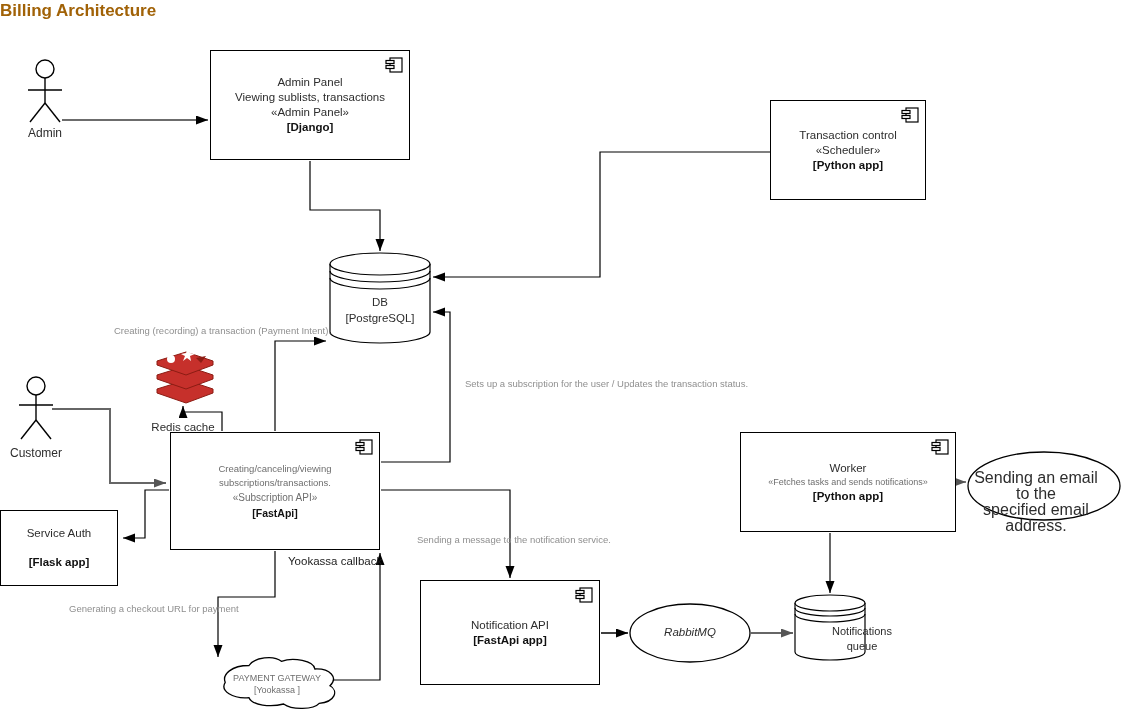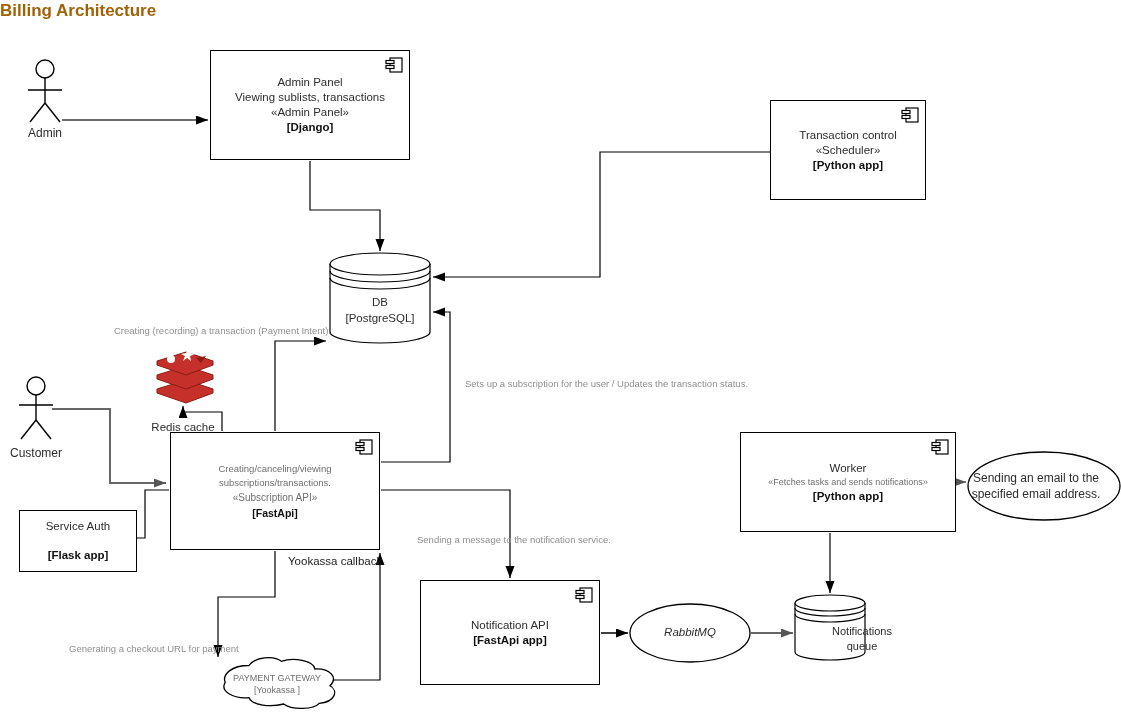--- a/index.html
+++ b/index.html
@@ -139,21 +139,21 @@
           <rect x="5" y="1" width="12" height="14"></rect>
           <rect x="1" y="3.5" width="8" height="3"></rect>
           <rect x="1" y="8.5" width="8" height="3"></rect>
         </g>
       </svg>
     <div class="cdesc gray" style="font-size:9.5px;line-height:14px;">Creating/canceling/viewing subscriptions/transactions.</div>
     <div class="cstereo gray" style="font-size:10px;line-height:16px;">«Subscription API»</div>
     <div class="ctech" style="font-size:10.5px;line-height:15px;">[FastApi]</div>
   </div>
 
-  <div class="comp" style="left:19px;top:510px;width:118px;height:62px;gap:14px;">
+  <div class="comp" style="left:0;top:510px;width:118px;height:76px;gap:14px;">
     <div class="cname">Service Auth</div>
     <div class="ctech">[Flask app]</div>
   </div>
 
   <div class="comp" style="left:740px;top:432px;width:216px;height:100px;">
     <svg class="cicon" width="18" height="16">
         <g fill="#fff" stroke="#000" stroke-width="1.2">
           <rect x="5" y="1" width="12" height="14"></rect>
           <rect x="1" y="3.5" width="8" height="3"></rect>
           <rect x="1" y="8.5" width="8" height="3"></rect>
@@ -183,32 +183,32 @@
 
   <div class="lbl shape-lbl" style="left:794px;top:624px;width:72px;font-size:11px;line-height:15px;padding-left:32px;">
     <div>Notifications</div>
     <div>queue</div>
   </div>
 
   <div class="lbl shape-lbl" style="left:147px;top:401px;width:72px;font-size:11.5px;margin-top:20px;">Redis cache</div>
 
   <div class="lbl shape-lbl" style="left:630px;top:626px;width:120px;font-size:11.5px;font-style:italic;">RabbitMQ</div>
 
-  <div class="lbl shape-lbl" style="left:968px;top:470px;width:136px;font-size:12px;line-height:16px;">
+  <div class="lbl shape-lbl" style="left:968px;top:470px;width:136px;font-size:16px;line-height:16px;">
     <div>Sending an email to the</div>
     <div>specified email address.</div>
   </div>
 
   <div class="lbl shape-lbl" style="left:222px;top:672px;width:110px;font-size:9px;line-height:12px;color:#6e6e6e;">
     <div>PAYMENT GATEWAY</div>
     <div>[Yookassa ]</div>
   </div>
 
   <div class="lbl shape-lbl" style="left:15px;top:126px;width:60px;font-size:12px;">Admin</div>
   <div class="lbl shape-lbl" style="left:6px;top:446px;width:60px;font-size:12px;">Customer</div>
 
   <div class="lbl note" style="left:114px;top:325px;">Creating (recording) a transaction (Payment Intent).</div>
   <div class="lbl note" style="left:465px;top:378px;">Sets up a subscription for the user / Updates the transaction status.</div>
   <div class="lbl note" style="left:417px;top:534px;">Sending a message to the notification service.</div>
   <div class="lbl" style="left:288px;top:555px;font-size:11.5px;color:#1c1c1c;white-space:nowrap;">Yookassa callback</div>
-  <div class="lbl note" style="left:69px;top:603px;margin-top:40px;">Generating a checkout URL for payment</div>
+  <div class="lbl note" style="left:69px;top:603px;">Generating a checkout URL for payment</div>
 
 </div>
 
 </body></html>

